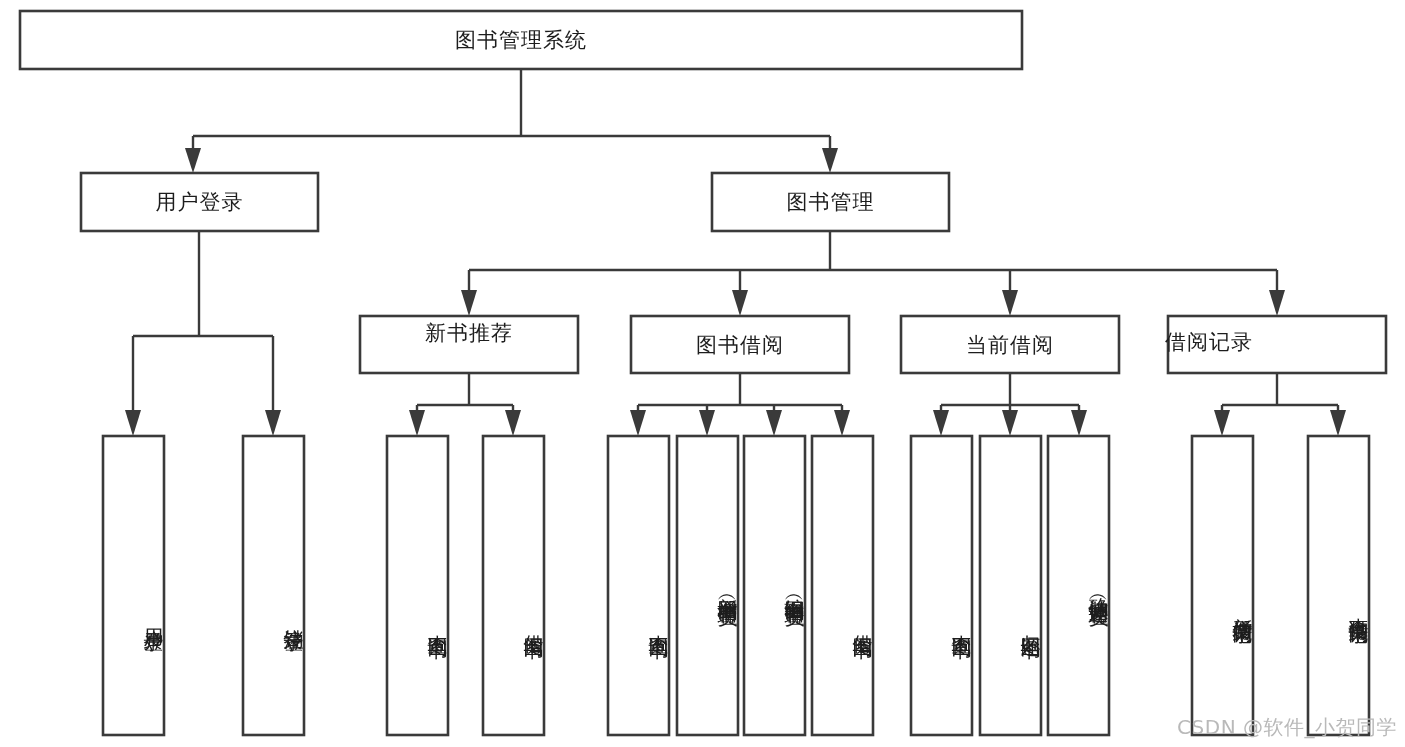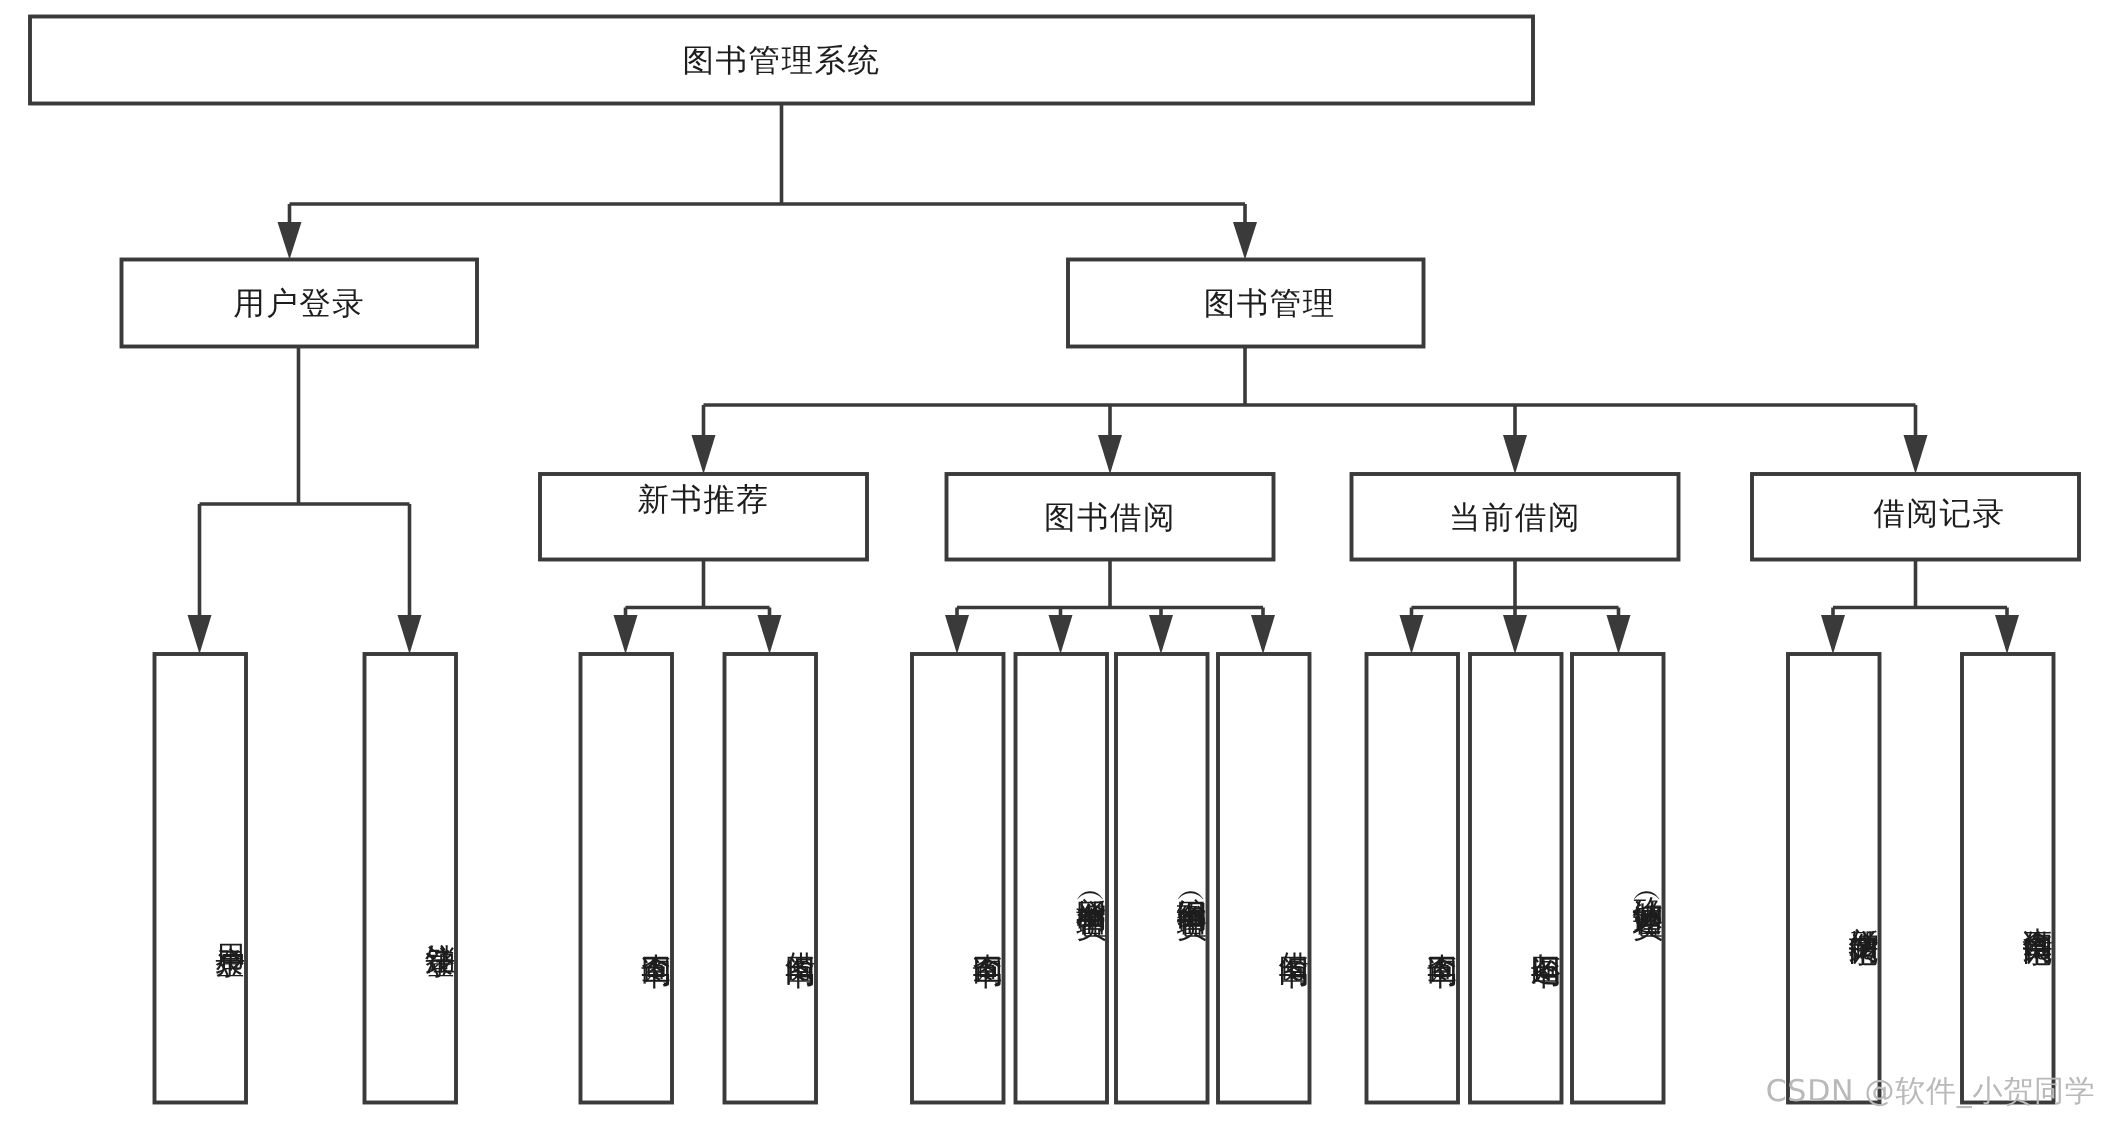--- a/index.html
+++ b/index.html
@@ -174,26 +174,26 @@
     <rect class="node-box" x="1048" y="436" width="61" height="299"></rect>
 
     <rect class="node-box" x="1192" y="436" width="61" height="299"></rect>
     <rect class="node-box" x="1308" y="436" width="61" height="299"></rect>
 
   </svg>
 
   <div class="htext-wrap" style="left:20px; top:11px; width:1002px; height:58px;">图书管理系统</div>
 
   <div class="htext-wrap" style="left:81px; top:173px; width:237px; height:58px;">用户登录</div>
-  <div class="htext-wrap" style="left:712px; top:173px; width:237px; height:58px;margin-left:16px;">图书管理</div>
+  <div class="htext-wrap" style="left:712px; top:173px; width:237px; height:58px;">图书管理</div>
 
   <div class="htext-wrap" style="left:360px; top:308px; width:218px; height:49px;">新书推荐</div>
   <div class="htext-wrap" style="left:631px; top:316px; width:218px; height:57px;text-align:center;">图书借阅</div>
   <div class="htext-wrap" style="left:901px; top:316px; width:218px; height:57px;">当前借阅</div>
-  <div class="htext-wrap" style="left:1184px; top:316px; width:218px; height:51px;">借阅记录</div>
+  <div class="htext-wrap" style="left:1100px; top:316px; width:218px; height:51px;">借阅记录</div>
 
   <div class="vtext-wrap" style="left:103px; top:497px; width:61px; height:238px;">用户登录</div>
   <div class="vtext-wrap" style="left:243px; top:497px; width:61px; height:238px;">注销登录</div>
 
   <div class="vtext-wrap" style="left:387px; top:508px; width:61px; height:227px;">查询图书</div>
   <div class="vtext-wrap" style="left:483px; top:508px; width:61px; height:227px;">借阅图书</div>
 
   <div class="vtext-wrap" style="left:608px; top:508px; width:61px; height:227px;">查询图书</div>
   <div class="vtext-wrap" style="left:677px; top:443px; width:61px; height:292px;">新增图书（管理员）</div>
   <div class="vtext-wrap" style="left:744px; top:443px; width:61px; height:292px;">编辑图书（管理员）</div>

